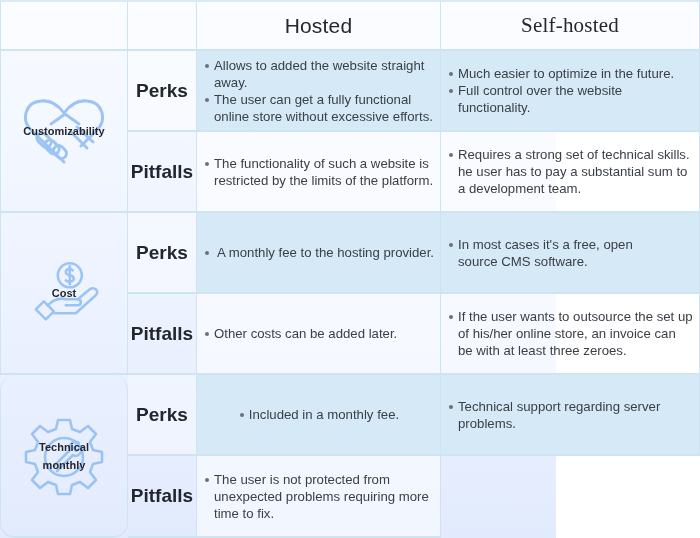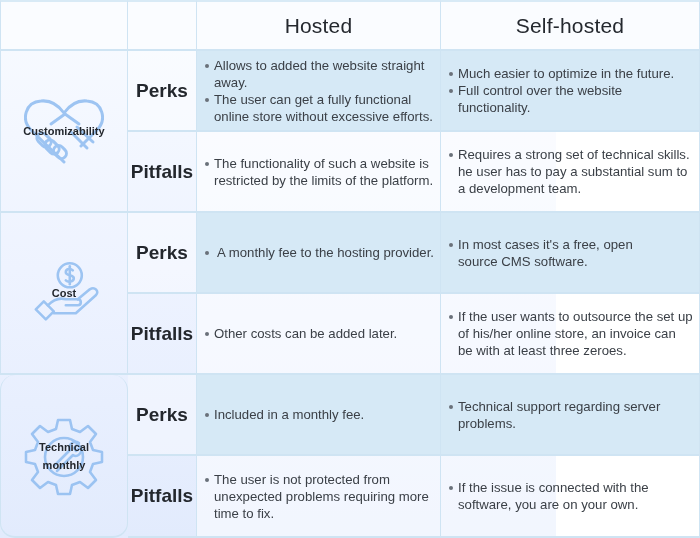--- a/index.html
+++ b/index.html
@@ -104,21 +104,21 @@
     .type.perks-type { background: rgba(255,255,255,0.35); }
   </style>
 </head>
 <body>
 
 <div class="table">
 
   <div class="cell header first-col" style="grid-column:1;grid-row:1;"></div>
   <div class="cell header" style="grid-column:2;grid-row:1;"></div>
   <div class="cell header header-title" style="grid-column:3;grid-row:1;">Hosted</div>
-  <div class="cell header header-title" style="grid-column:4;grid-row:1;">Self-hosted</div>
+  <div class="cell header header-title" style="grid-column:4;grid-row:1;font-family:Liberation Serif, serif;">Self-hosted</div>
 
   <div class="cell category first-col" style="grid-row:2 / span 2;">
     <svg class="cat-icon" width="86" height="70" viewBox="0 0 86 70" fill="none" stroke="#8fbcf0" stroke-width="3" stroke-linecap="round" stroke-linejoin="round">
       <path d="M43 66 L10 34 C0 24 4 6 20 5 C30 4 38 10 43 17 C48 10 56 4 66 5 C82 6 86 24 76 34 L60 50"></path>
       <path d="M30 28 L44 18 L58 28"></path>
       <rect x="18" y="36" width="10" height="16" rx="5" transform="rotate(-45 23 44)"></rect>
       <rect x="26" y="43" width="10" height="16" rx="5" transform="rotate(-45 31 51)"></rect>
       <rect x="34" y="49" width="10" height="14" rx="5" transform="rotate(-45 39 56)"></rect>
       <path d="M50 36 L66 52"></path>
       <path d="M56 31 L72 46"></path>
@@ -194,36 +194,31 @@
       <circle cx="40" cy="41" r="19"></circle>
       <path d="M30 50 L46 34 C44 28 50 24 55 27 L50 32 L52 35 L57 31 C59 37 53 42 49 39 L33 55"></path>
     </svg>
     <span class="cat-label">
       <span style="display:block;">Technical</span>
       <span style="display:block;">monthly</span>
     </span>
   </div>
 
   <div class="cell type perks-type" style="grid-column:2;grid-row:6;">Perks</div>
-  <div class="cell content perks" style="grid-column:3;grid-row:6;">
+  <div class="cell content perks" style="grid-column:3;grid-row:6;justify-content:center;">
     <ul>
       <li>Included in a monthly fee.</li>
     </ul>
   </div>
   <div class="cell content perks" style="grid-column:4;grid-row:6;">
     <ul>
       <li style="padding-right:28px;">Technical support regarding server problems.</li>
     </ul>
   </div>
 
   <div class="cell type" style="grid-column:2;grid-row:7;">Pitfalls</div>
   <div class="cell content pitfalls" style="grid-column:3;grid-row:7;">
     <ul>
       <li>The user is not protected from unexpected problems requiring more time to fix.</li>
     </ul>
   </div>
-  <div class="cell content pitfalls" style="grid-column:4;grid-row:7;">
-    <ul>
-      <li style="padding-right:30px;">If the issue is connected with the software, you are on your own.</li>
-    </ul>
-  </div>
 
 </div>
 
 </body></html>

